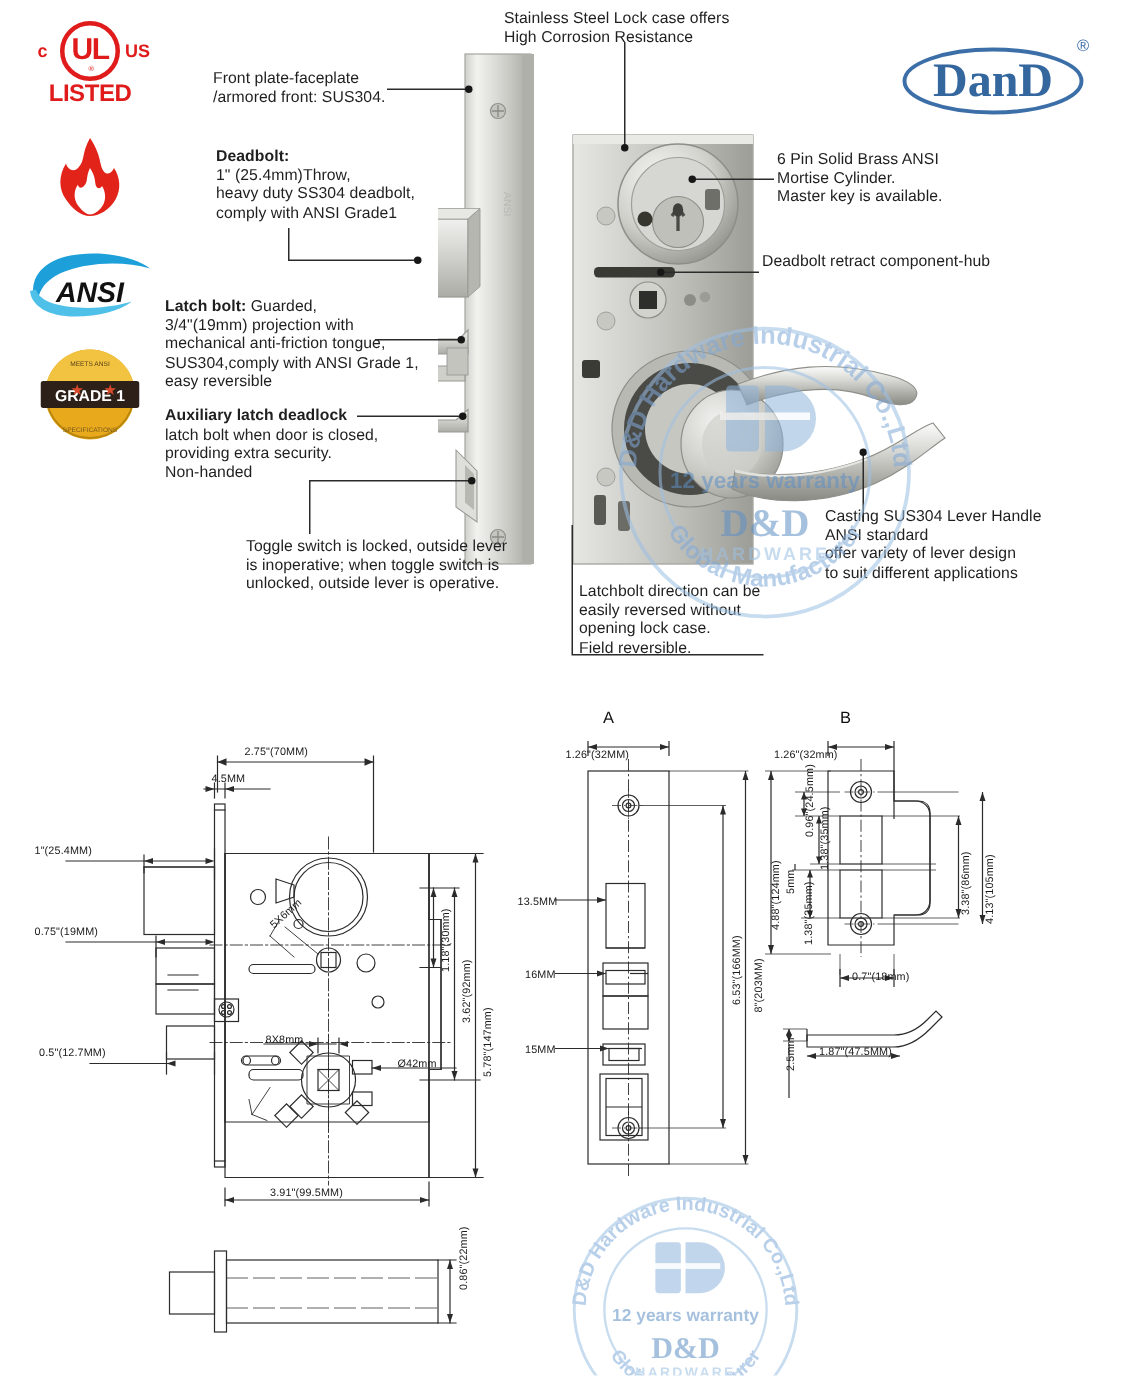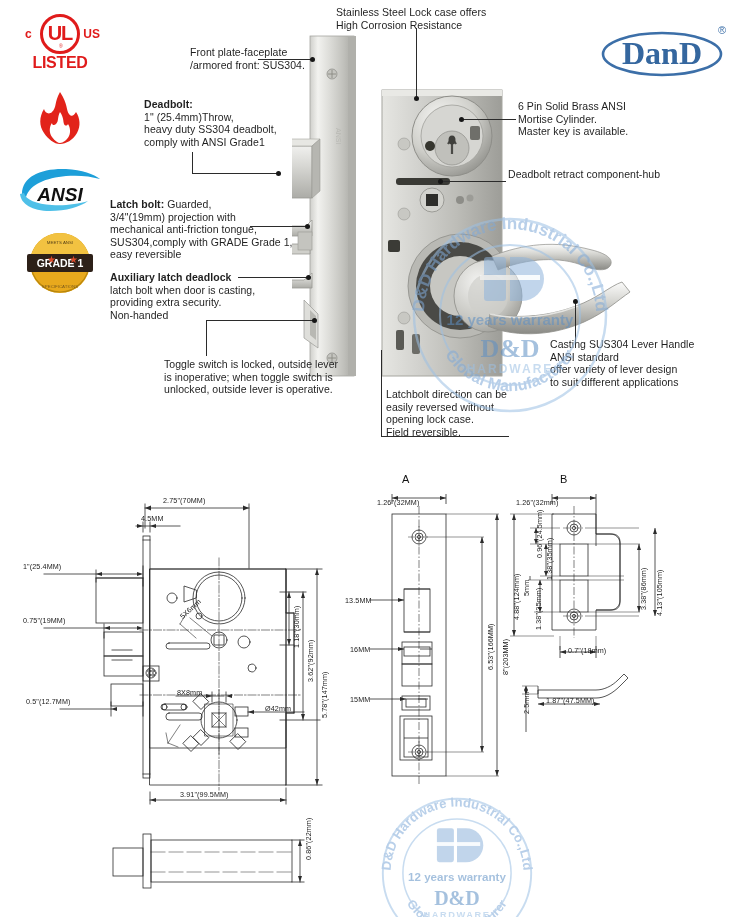--- a/index.html
+++ b/index.html
@@ -244,50 +244,50 @@
   </svg>
 </div>
 
 <div class="abs anno" style="left:336px; top:6px; width:200px;">
   <div>Stainless Steel Lock case offers</div>
   <div>High Corrosion Resistance</div>
 </div>
 <div class="lead lead-v abs" style="left:416px; top:28px; height:70px;"></div>
 <div class="dot" style="left:414px; top:96px;"></div>
 
-<div class="abs anno" style="left:142px; top:46px; width:160px;margin-left:48px;">
+<div class="abs anno" style="left:142px; top:46px; width:160px;">
   <div>Front plate-faceplate</div>
   <div>/armored front: SUS304.</div>
 </div>
 <div class="lead lead-h abs" style="left:258px; top:59px; width:54px;"></div>
 <div class="dot" style="left:310px; top:57px;"></div>
 
 <div class="abs anno" style="left:144px; top:98px; width:170px;">
   <div style="font-weight:bold;">Deadbolt:</div>
   <div>1" (25.4mm)Throw,</div>
   <div>heavy duty SS304 deadbolt,</div>
   <div>comply with ANSI Grade1</div>
 </div>
 <div class="lead lead-v abs" style="left:192px; top:152px; height:22px;"></div>
 <div class="lead lead-h abs" style="left:192px; top:173px; width:86px;"></div>
 <div class="dot" style="left:276px; top:171px;"></div>
 
 <div class="abs anno" style="left:110px; top:198px; width:190px;">
   <div><b>Latch bolt:</b><span> Guarded,</span></div>
   <div>3/4"(19mm) projection with</div>
   <div>mechanical anti-friction tongue,</div>
-  <div>SUS304,comply with GRADE Grade 1,</div>
+  <div>SUS304,comply with ANSI Grade 1,</div>
   <div>easy reversible</div>
 </div>
 <div class="lead lead-h abs" style="left:250px; top:226px; width:58px;"></div>
 <div class="dot" style="left:305px; top:224px;"></div>
 
 <div class="abs anno" style="left:110px; top:271px; width:190px;">
   <div style="font-weight:bold;">Auxiliary latch deadlock</div>
-  <div>latch bolt when door is casting,</div>
+  <div>latch bolt when door is closed,</div>
   <div>providing extra security.</div>
   <div>Non-handed</div>
 </div>
 <div class="lead lead-h abs" style="left:238px; top:277px; width:72px;"></div>
 <div class="dot" style="left:306px; top:275px;"></div>
 
 <div class="abs anno" style="left:136px; top:358px; width:210px;margin-left:28px;">
   <div>Toggle switch is locked, outside lever</div>
   <div>is inoperative; when toggle switch is</div>
   <div>unlocked, outside lever is operative.</div>

